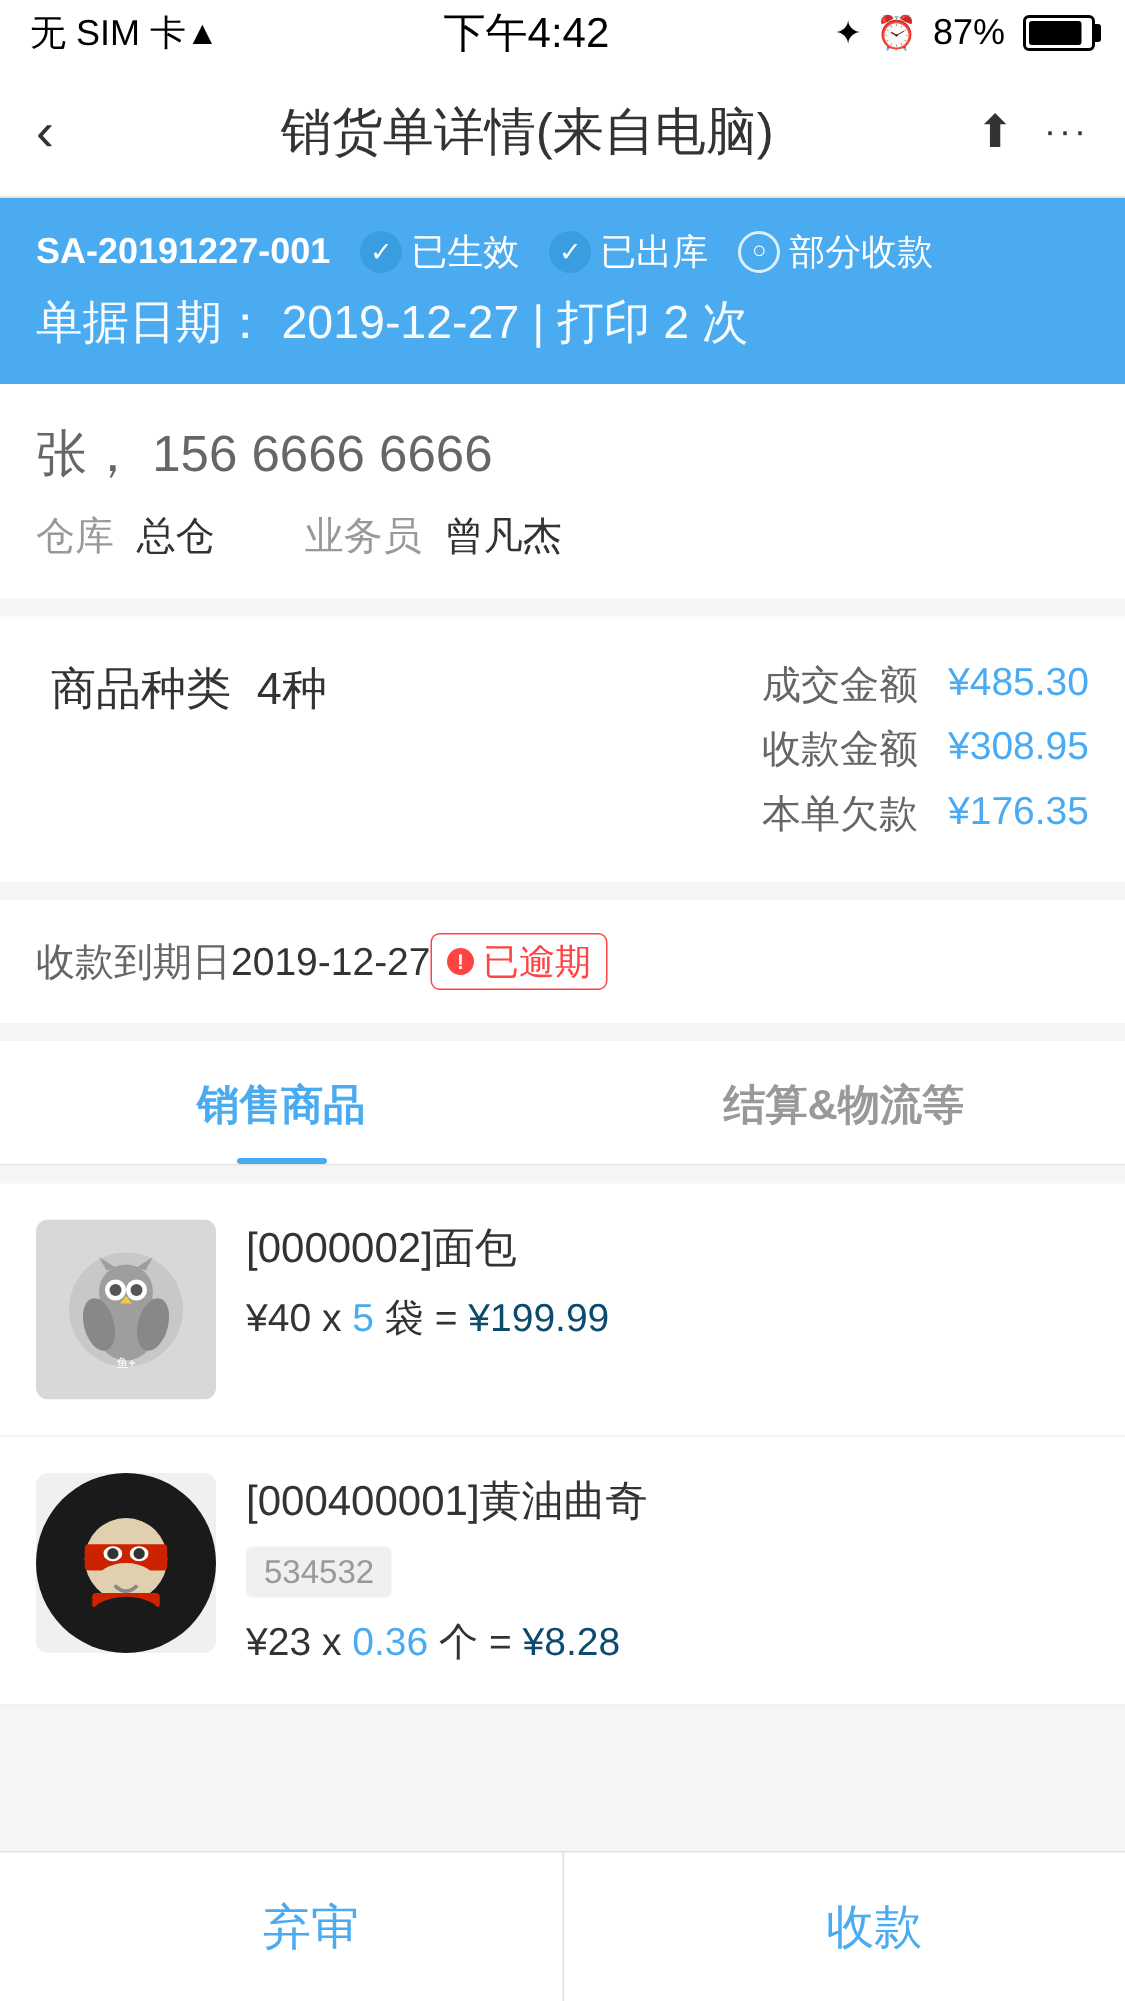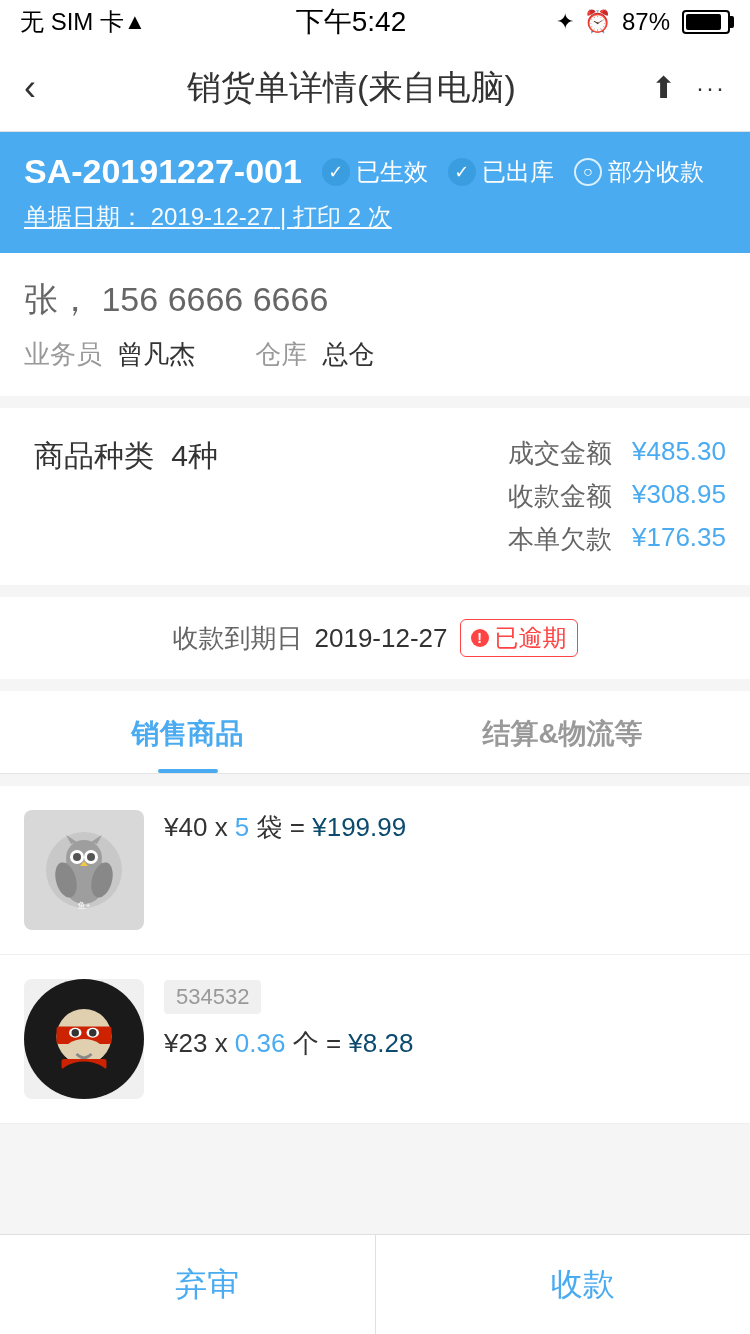--- a/index.html
+++ b/index.html
@@ -88,21 +88,21 @@
       background: #4AABF0;
       padding: 20px 24px;
     }
     .banner-row1 {
       display: flex;
       align-items: center;
       gap: 20px;
       margin-bottom: 10px;
     }
     .order-id {
-      font-size: 34px;
+      font-size: 24px;
       font-weight: bold;
       color: #fff;
     }
     .badge {
       display: inline-flex;
       align-items: center;
       gap: 6px;
       font-size: 24px;
       color: #fff;
     }
@@ -120,23 +120,22 @@
       width: 28px; height: 28px;
       border: 2px solid rgba(255,255,255,0.8);
       border-radius: 50%;
       display: inline-flex;
       align-items: center;
       justify-content: center;
       font-size: 16px;
       color: #fff;
     }
     .banner-row2 {
-      font-size: 24px;
+      font-size: 31px;
       color: rgba(255,255,255,0.95);
-      text-decoration: underline;
     }
 
     
     .customer-section {
       background: #fff;
       padding: 24px;
       margin-bottom: 12px;
     }
     .customer-row {
       display: flex;
@@ -208,25 +207,23 @@
     }
     .amount-label { color: #666; }
     .amount-value { color: #4AABF0; font-weight: 500; }
 
     
     .overdue-section {
       background: #fff;
       padding: 22px 24px;
       display: flex;
       align-items: center;
-      gap: 12px;
       margin-bottom: 12px;
       font-size: 26px;
       color: #666;
-      justify-content: center;
     }
     .overdue-date { color: #333; }
     .overdue-badge {
       background: #fff;
       border: 1px solid #ff4444;
       border-radius: 6px;
       padding: 2px 10px;
       display: flex;
       align-items: center;
       gap: 6px;
@@ -367,21 +364,21 @@
     }
   </style>
 </head>
 <body>
 
 <div class="status-bar">
   <div class="status-left">
     <span>无 SIM 卡</span>
     <span class="wifi-icon">▲</span>
   </div>
-  <div style="font-size:28px;font-weight:500;">下午5:42</div>
+  <div style="font-size:28px;font-weight:500;">下午4:42</div>
   <div class="status-right">
     <span style="font-size:22px;">✦</span>
     <span style="font-size:22px;">⏰</span>
     <span>87%</span>
     <div class="battery-icon">
       <div class="battery-fill"></div>
     </div>
   </div>
 </div>
 
@@ -417,26 +414,26 @@
   </div>
 </div>
 
 <div class="customer-section">
   <div class="customer-sub">
     <span>张，</span>
     <span>156 6666 6666</span>
   </div>
   <div class="customer-meta">
     <div>
+      <span class="meta-label">仓库</span>
+      <span class="meta-value" style="margin-left:8px;">总仓</span>
+    </div>
+    <div>
       <span class="meta-label">业务员</span>
       <span class="meta-value" style="margin-left:8px;">曾凡杰</span>
-    </div>
-    <div>
-      <span class="meta-label">仓库</span>
-      <span class="meta-value" style="margin-left:8px;">总仓</span>
     </div>
   </div>
 </div>
 
 <div class="summary-section">
   <div class="summary-grid">
     <div class="summary-left">
       <span>商品种类</span>
       <span>4种</span>
     </div>
@@ -498,20 +495,21 @@
           <ellipse cx="58" cy="50" rx="10" ry="18" fill="#888" transform="rotate(15 58 50)"></ellipse>
 
           <polygon points="27,14 22,5 33,12" fill="#9e9e9e"></polygon>
           <polygon points="53,14 58,5 47,12" fill="#9e9e9e"></polygon>
 
           <text x="40" y="78" text-anchor="middle" font-size="8" fill="#fff">鱼+</text>
         </svg>
       </div>
     </div>
     <div class="product-info">
+      <div class="product-name">[0000002]面包</div>
       <div class="product-price">
         <span>¥40</span>
         <span> x </span>
         <span class="qty">5</span>
         <span>袋</span>
         <span> = </span>
         <span class="total">¥199.99</span>
       </div>
     </div>
   </div>
@@ -535,20 +533,21 @@
 
           <path d="M34 52 Q40 58 46 52" stroke="#888" stroke-width="2" fill="none"></path>
 
           <rect x="22" y="56" width="36" height="8" fill="#cc2200" rx="2"></rect>
 
           <ellipse cx="40" cy="70" rx="20" ry="12" fill="#1a1a1a"></ellipse>
         </svg>
       </div>
     </div>
     <div class="product-info">
+      <div class="product-name">[000400001]黄油曲奇</div>
       <div class="product-sku">534532</div>
       <div class="product-price">
         <span>¥23</span>
         <span> x </span>
         <span class="qty">0.36</span>
         <span>个</span>
         <span> = </span>
         <span class="total">¥8.28</span>
       </div>
     </div>

